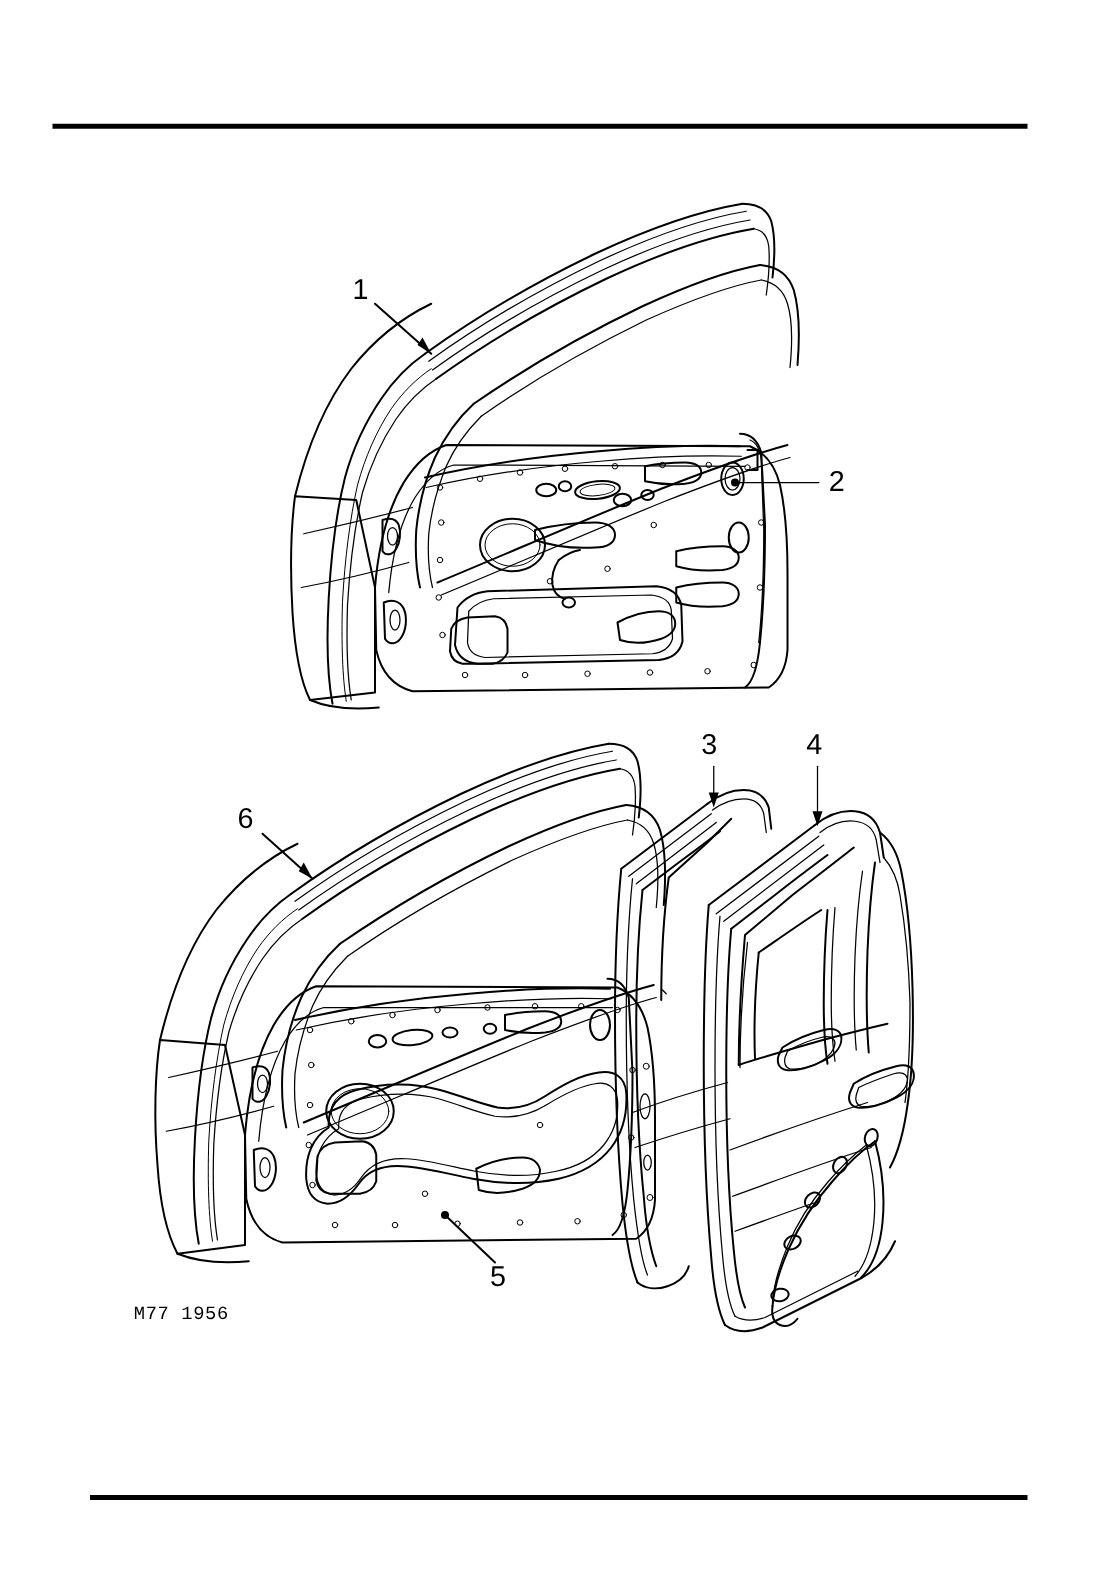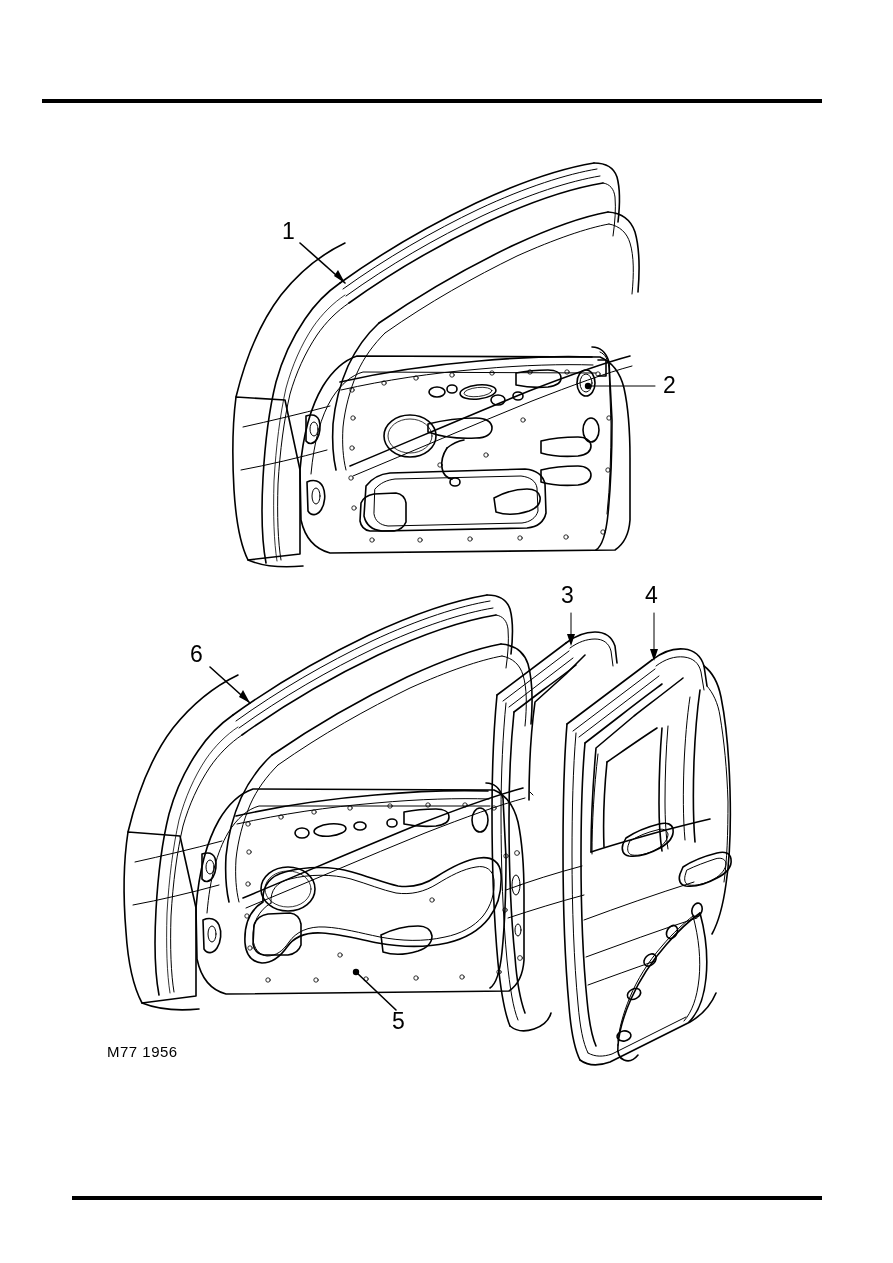--- a/index.html
+++ b/index.html
@@ -50,21 +50,21 @@
     font-weight: 400;
     color: #000000;
     line-height: 1;
     letter-spacing: 0px;
     white-space: nowrap;
   }
   #fig-code {
     position: absolute;
     left: 107px;
     top: 1043px;
-    font-family: Liberation Sans, sans-serif;
+    font-family: Liberation Mono, monospace;
     font-size: 15px;
     color: #000000;
     letter-spacing: 0.5px;
     white-space: nowrap;
   }
 </style>
 </head>
 <body>
 
 <div class="page">

